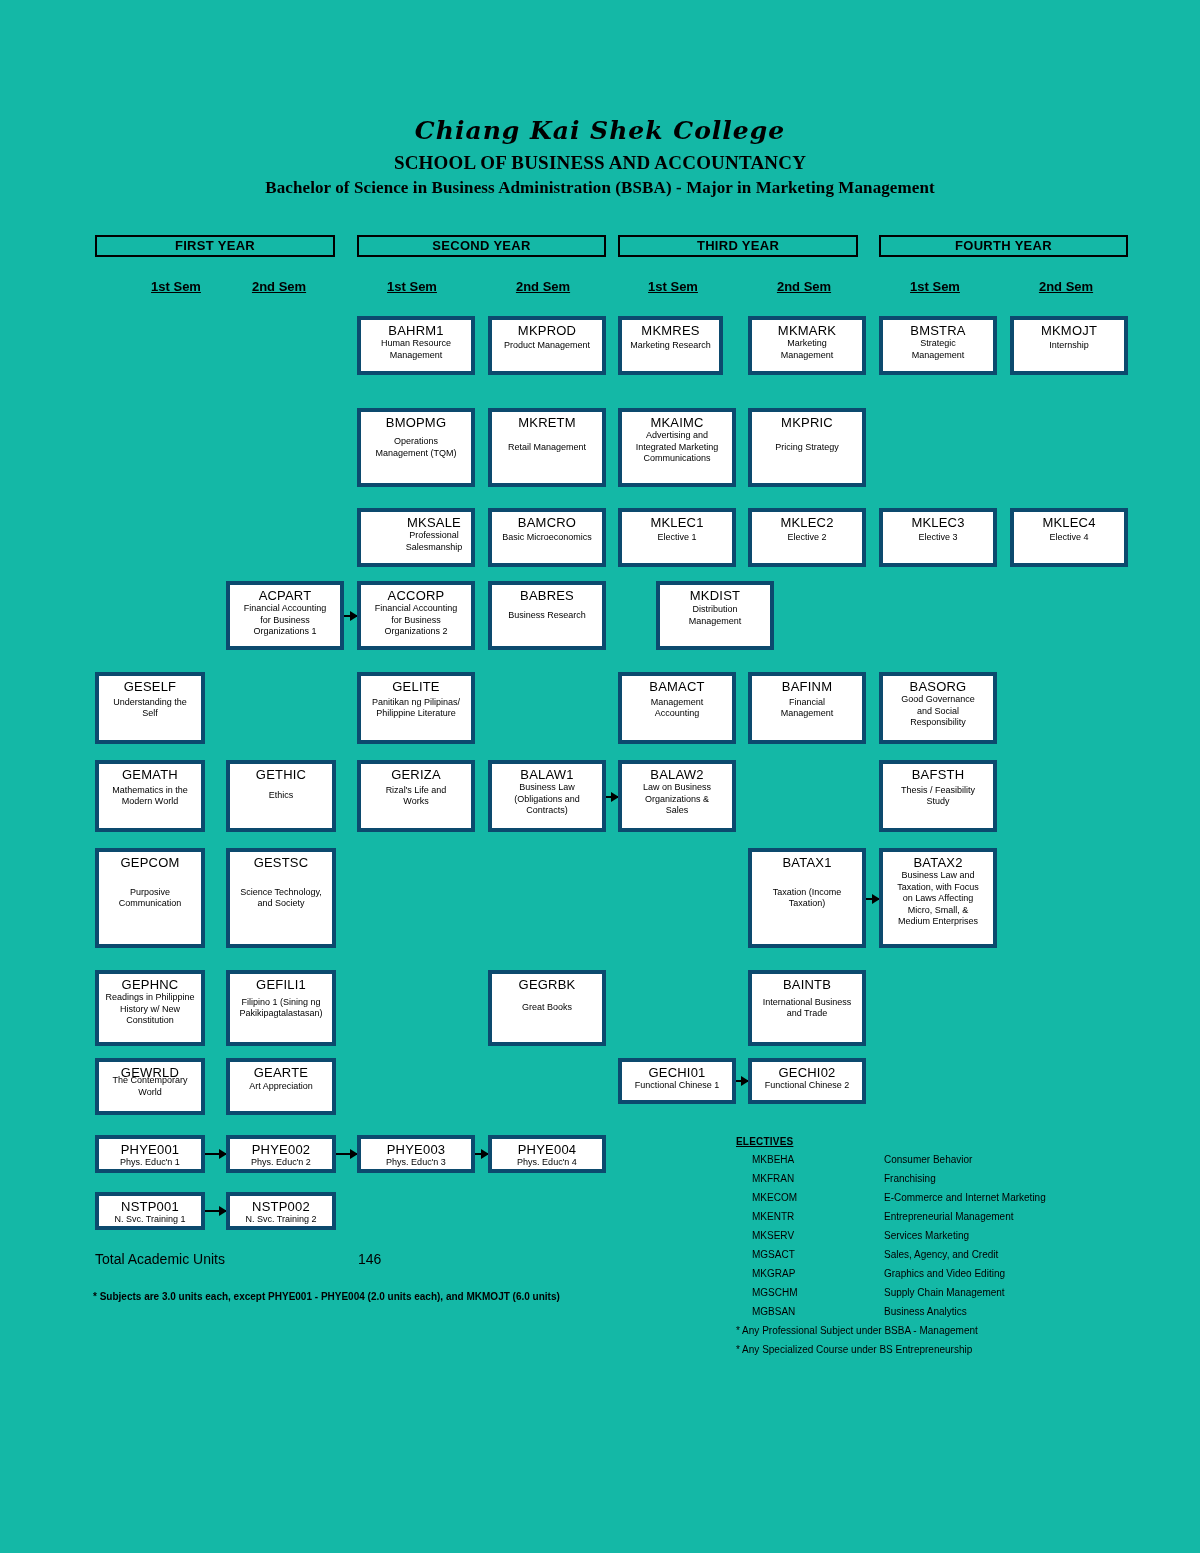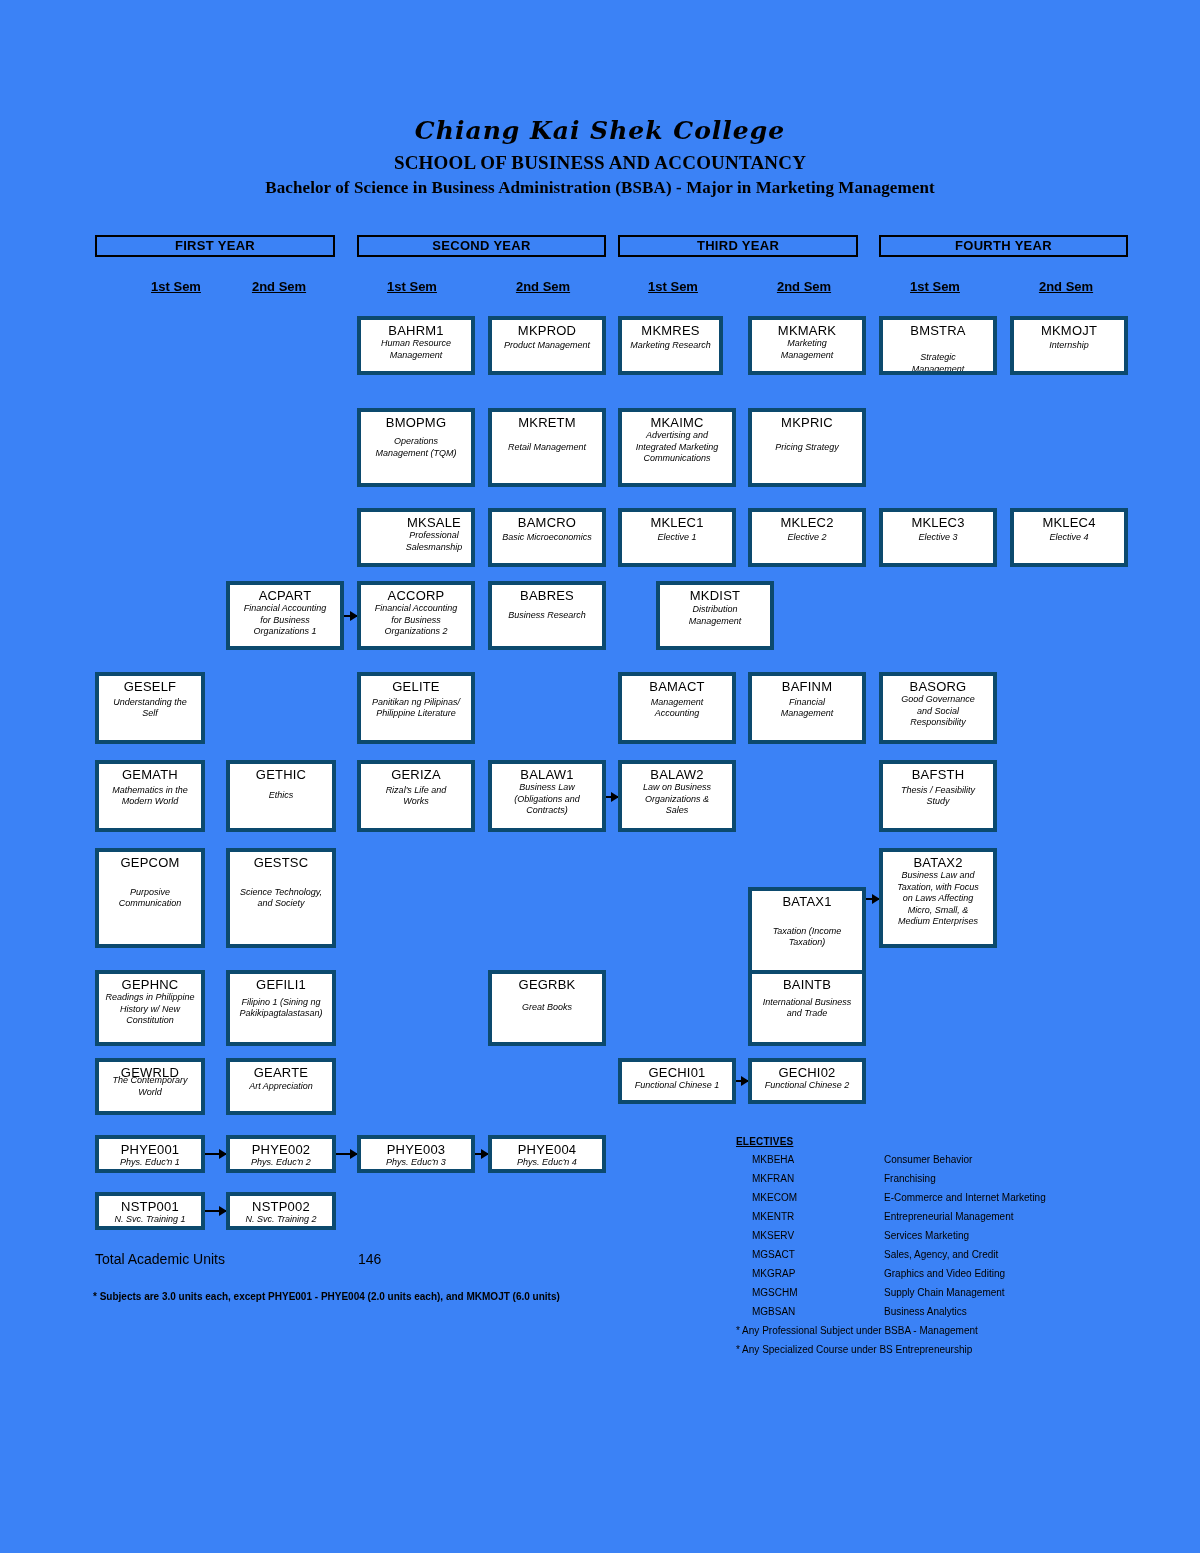--- a/index.html
+++ b/index.html
@@ -9,21 +9,21 @@
   }
   body {
     font-family: "Liberation Sans", sans-serif;
     color: #000000;
   }
   #page {
     position: relative;
     width: 1200px;
     height: 1553px;
     overflow: hidden;
-    background: #3b82f6;
+    background: #14b8a6;
   }
 
   
   .hdr {
     position: absolute;
     left: 0;
     width: 1200px;
     text-align: center;
     white-space: nowrap;
   }
@@ -95,21 +95,20 @@
     white-space: nowrap;
   }
   .course .desc {
     font-size: 9px;
     line-height: 11.5px;
     text-align: center;
     padding: 0 2px;
     width: 100%;
     box-sizing: border-box;
     white-space: pre-line;
-    font-style: italic;
   }
   .course.center-desc {
     justify-content: center;
     padding-top: 0;
   }
   .course.center-desc .code {
     position: absolute;
     top: 3px;
     left: 0;
     right: 0;
@@ -204,21 +203,21 @@
   </div>
   <div class="course center-desc" style="left:618px; top:316px; width:105px; height:59px;">
     <div class="code">MKMRES</div>
     <div class="desc">Marketing Research</div>
   </div>
   <div class="course" style="left:748px; top:316px; width:118px; height:59px;">
     <div class="code">MKMARK</div>
     <div class="desc">Marketing
 Management</div>
   </div>
-  <div class="course" style="left:879px; top:316px; width:118px; height:59px;gap:14px;">
+  <div class="course" style="left:879px; top:316px; width:118px; height:59px;">
     <div class="code">BMSTRA</div>
     <div class="desc">Strategic
 Management</div>
   </div>
   <div class="course center-desc" style="left:1010px; top:316px; width:118px; height:59px;">
     <div class="code">MKMOJT</div>
     <div class="desc">Internship</div>
   </div>
 
   <div class="course center-desc" style="left:357px; top:408px; width:118px; height:79px;">
@@ -353,21 +352,21 @@
   <div class="course center-desc" style="left:95px; top:848px; width:110px; height:100px;">
     <div class="code">GEPCOM</div>
     <div class="desc">Purposive
 Communication</div>
   </div>
   <div class="course center-desc" style="left:226px; top:848px; width:110px; height:100px;">
     <div class="code">GESTSC</div>
     <div class="desc">Science Technology,
 and Society</div>
   </div>
-  <div class="course center-desc" style="left:748px; top:848px; width:118px; height:100px;margin-top:39px;">
+  <div class="course center-desc" style="left:748px; top:848px; width:118px; height:100px;">
     <div class="code">BATAX1</div>
     <div class="desc">Taxation (Income
 Taxation)</div>
   </div>
   <div class="arrow" style="left:866px; top:898px; width:13px;"></div>
   <div class="course" style="left:879px; top:848px; width:118px; height:100px;">
     <div class="code">BATAX2</div>
     <div class="desc">Business Law and
 Taxation, with Focus
 on Laws Affecting

